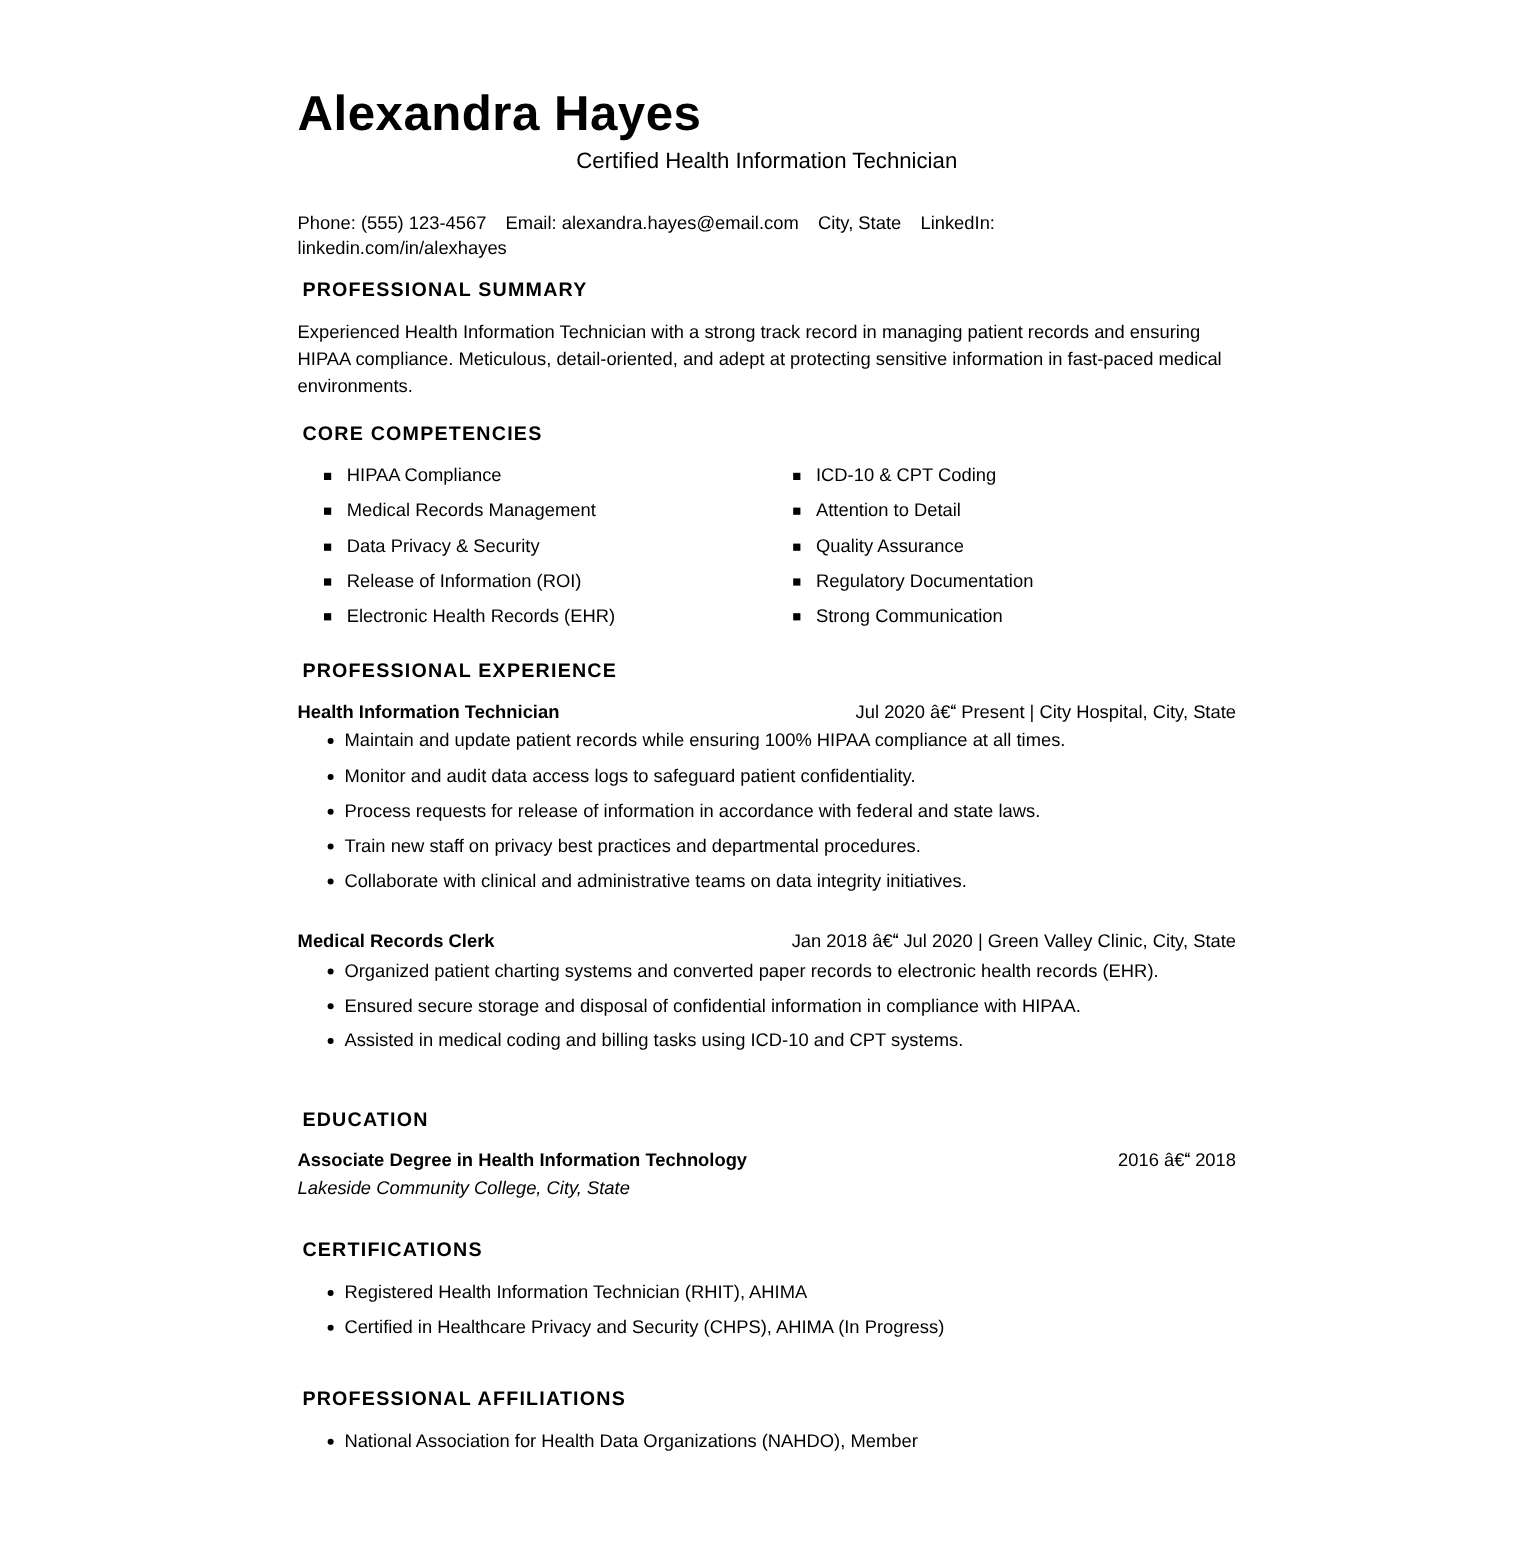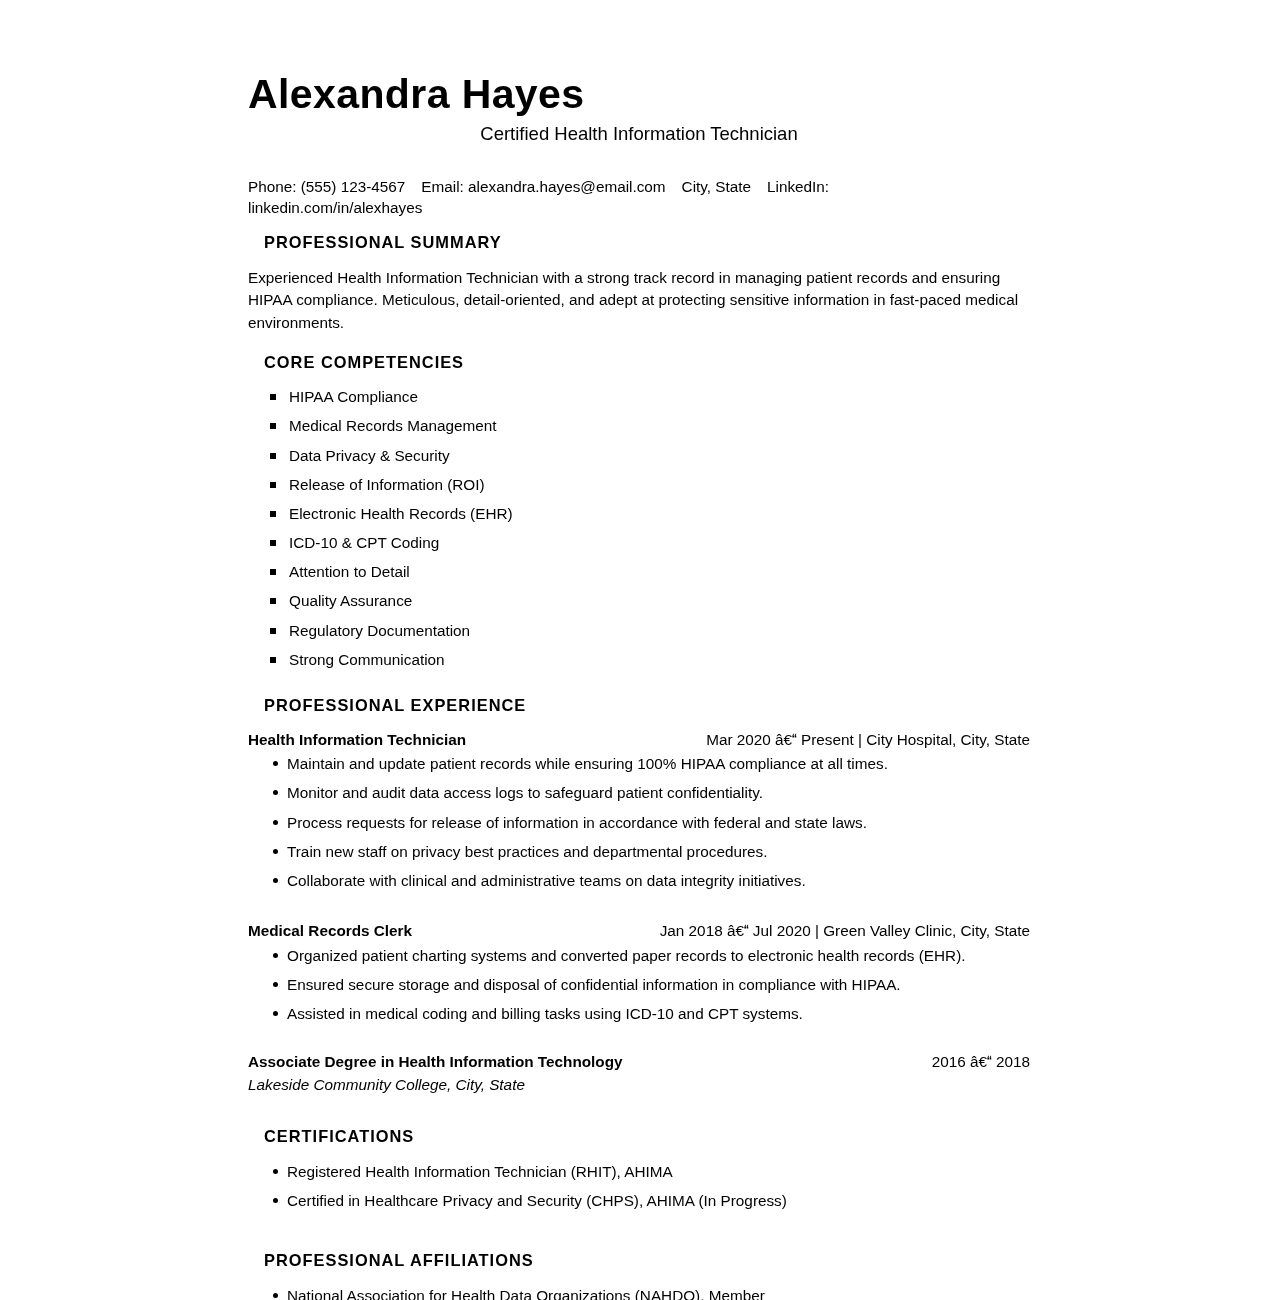--- a/index.html
+++ b/index.html
@@ -49,39 +49,38 @@
   .contact .gap {
     display: inline-block;
     width: 16px;
   }
 
   
   .section-heading {
     font-size: 16.4px;
     font-weight: bold;
     letter-spacing: 1.0px;
-    margin: 18px 0 14px 16px;
+    margin: 18px 0 14px 4px;
     line-height: 1.2;
   }
   .section-heading.tight-top {
     margin-top: 14px;
   }
 
   
   .summary {
     font-size: 15.3px;
     line-height: 1.48;
     margin: 0 0 10px 0;
   }
 
   
   .competencies {
     display: flex;
     margin: 0 0 6px 0;
-    flex-direction: column;
   }
   .comp-col {
     width: 50%;
     box-sizing: border-box;
   }
   .comp-col ul {
     margin: 0;
     padding: 0 0 0 22px;
     list-style: none;
   }
@@ -212,21 +211,21 @@
           <li><span class="sq"></span><span>Strong Communication</span></li>
         </ul>
       </div>
     </div>
 
     <div class="section-heading">PROFESSIONAL EXPERIENCE</div>
 
     <div class="job">
       <div class="job-head">
         <span class="job-title">Health Information Technician</span>
-        <span class="job-meta">Mar 2020 â€ Present | City Hospital, City, State</span>
+        <span class="job-meta">Jul 2020 â€ Present | City Hospital, City, State</span>
       </div>
       <ul class="round">
         <li><span class="dot"></span><span>Maintain and update patient records while ensuring 100% HIPAA compliance at all times.</span></li>
         <li><span class="dot"></span><span>Monitor and audit data access logs to safeguard patient confidentiality.</span></li>
         <li><span class="dot"></span><span>Process requests for release of information in accordance with federal and state laws.</span></li>
         <li><span class="dot"></span><span>Train new staff on privacy best practices and departmental procedures.</span></li>
         <li><span class="dot"></span><span>Collaborate with clinical and administrative teams on data integrity initiatives.</span></li>
       </ul>
     </div>
 
@@ -237,20 +236,21 @@
       </div>
       <ul class="round">
         <li><span class="dot"></span><span>Organized patient charting systems and converted paper records to electronic health records (EHR).</span></li>
         <li><span class="dot"></span><span>Ensured secure storage and disposal of confidential information in compliance with HIPAA.</span></li>
         <li><span class="dot"></span><span>Assisted in medical coding and billing tasks using ICD-10 and CPT systems.</span></li>
       </ul>
     </div>
 
     <div class="block-gap"></div>
 
+    <div class="section-heading">EDUCATION</div>
     <div class="edu-head">
       <span class="edu-degree">Associate Degree in Health Information Technology</span>
       <span class="edu-dates">2016 â€ 2018</span>
     </div>
     <div class="edu-school">Lakeside Community College, City, State</div>
 
     <div class="block-gap"></div>
 
     <div class="section-heading">CERTIFICATIONS</div>
     <ul class="round">

